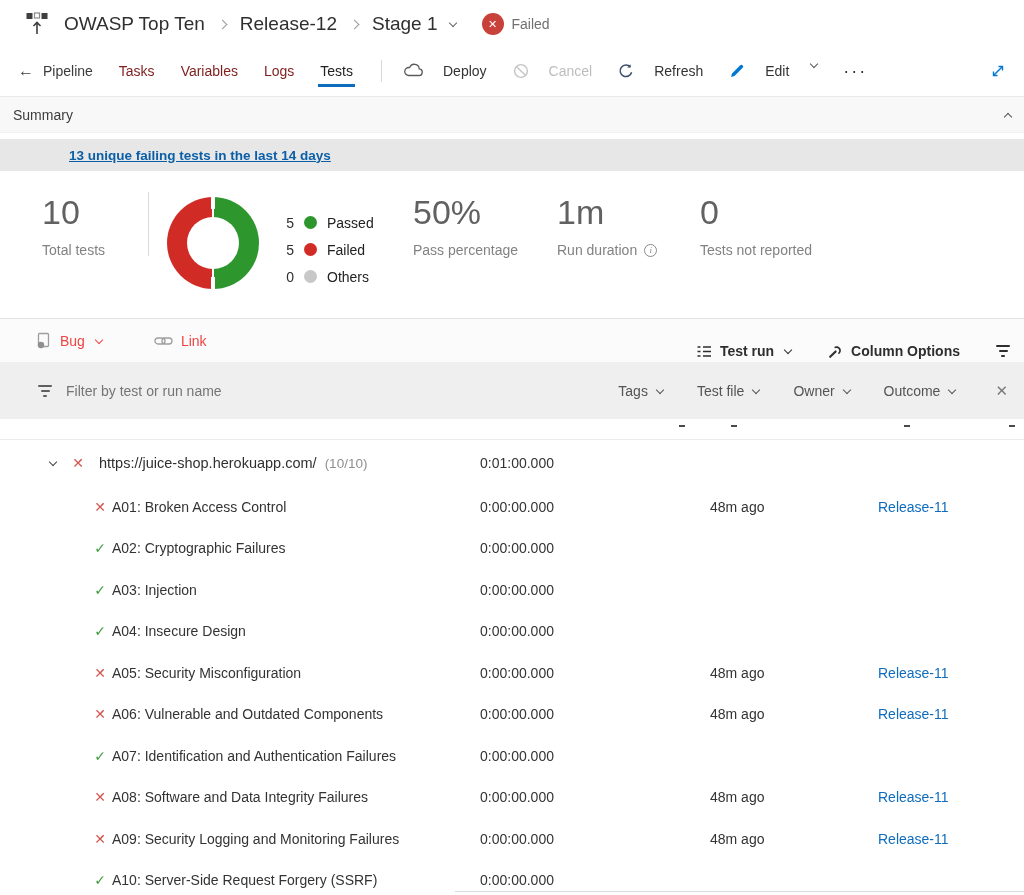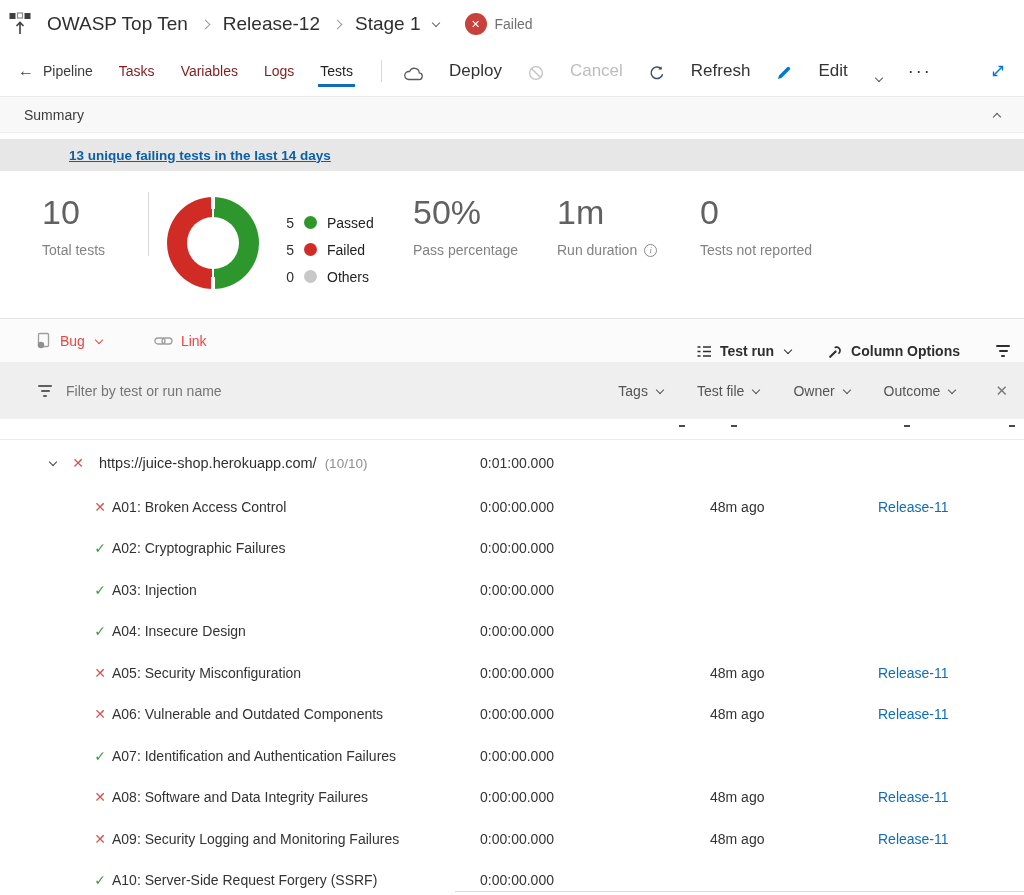--- a/index.html
+++ b/index.html
@@ -1,48 +1,48 @@
 <!DOCTYPE html>
 <html><head>
 <meta charset="utf-8">
 <style>
   * { margin:0; padding:0; box-sizing:border-box; }
   html,body { background:#fff; }
   body { font-family:"Liberation Sans","DejaVu Sans",sans-serif; color:#333; }
   .app { position:relative; width:1024px; height:895px; background:#fff; overflow:hidden; }
 
   
-  .crumb { position:absolute; top:0; left:0; right:0; height:48px; display:flex; align-items:center; padding-left:9px; }
+  .crumb { position:absolute; top:0; left:0; right:0; height:48px; display:flex; align-items:center; padding-left:26px; }
   .crumb .rel-icon { margin-right:16px; display:inline-flex; }
   .crumb .bc-txt { font-size:19px; color:#2f2f2f; }
   .chv { display:inline-block; width:6px; height:6px; border-right:1.5px solid currentColor; border-bottom:1.5px solid currentColor; transform:rotate(45deg); }
   .chv.right { transform:rotate(-45deg); }
   .chv.up { transform:rotate(225deg); }
   .bc-sep { color:#9a9a9a; margin:0 14px; width:7px; height:7px; }
   .stage-chv { color:#666; margin-left:12px; margin-top:-3px; }
   .badge { display:flex; align-items:center; margin-left:26px; }
   .badge .ball { width:22px; height:22px; border-radius:50%; background:#c8413b; color:#fff; display:flex; align-items:center; justify-content:center; font-size:11px; font-weight:bold; }
   .badge .blab { margin-left:8px; font-size:14px; color:#707070; }
 
   
   .cmd { position:absolute; top:48px; left:0; right:0; height:46px; display:flex; align-items:center; padding:0 18px; }
   .back { display:flex; align-items:center; gap:9px; font-size:14px; color:#3b3b3b; cursor:pointer; }
   .back .arr { font-size:16px; color:#444; }
   .tab { font-size:14px; color:#7f1d1d; margin-left:26px; position:relative; height:46px; display:flex; align-items:center; cursor:pointer; }
   .tab.active { font-weight:normal; color:#222; }
   .tab.active::after { content:""; position:absolute; left:-2px; right:-2px; bottom:7px; height:3px; background:#0f6cbd; }
   .vdiv { width:1px; height:22px; background:#d8d8d8; margin:0 22px 0 28px; }
-  .cbtn { display:flex; align-items:flex-end; gap:26px; font-size:17px; color:#333; margin-right:26px; cursor:pointer; }
+  .cbtn { display:flex; align-items:flex-start; gap:20px; font-size:14px; color:#333; margin-right:26px; cursor:pointer; }
   .cbtn.disabled { color:#bdbdbd; cursor:default; }
   .cbtn .cchv { color:#555; margin-left:2px; margin-top:-2px; }
   .more { font-size:18px; letter-spacing:2px; color:#333; cursor:pointer; margin-right:10px; line-height:10px; }
   .expand { margin-left:auto; color:#0078d4; cursor:pointer; display:inline-flex; }
 
   
-  .sum-hdr { position:absolute; top:96px; left:0; right:0; height:37px; background:#f8f8f8; border-top:1px solid #e9e9e9; border-bottom:1px solid #f1f1f1; display:flex; align-items:center; padding:0 24px; }
+  .sum-hdr { position:absolute; top:96px; left:0; right:0; height:37px; background:#f8f8f8; border-top:1px solid #e9e9e9; border-bottom:1px solid #f1f1f1; display:flex; align-items:center; padding:0 13px; }
   .sum-hdr .stit { font-size:14px; color:#3c3c3c; }
   .sum-hdr .coll { margin-left:auto; color:#555; cursor:pointer; margin-top:4px; }
 
   
   .runs { position:absolute; top:139px; left:0; right:0; height:32px; background:#e7e7e7; display:flex; align-items:center; padding-left:62px; font-size:13.5px; color:#4c4c4c; }
   .runs a { color:#0b5fa8; font-weight:bold; text-decoration:underline; margin-left:7px; cursor:pointer; }
 
   
   .stats { position:absolute; top:171px; left:0; right:0; height:147px; background:#fff; }
   .stat { position:absolute; top:22px; }

